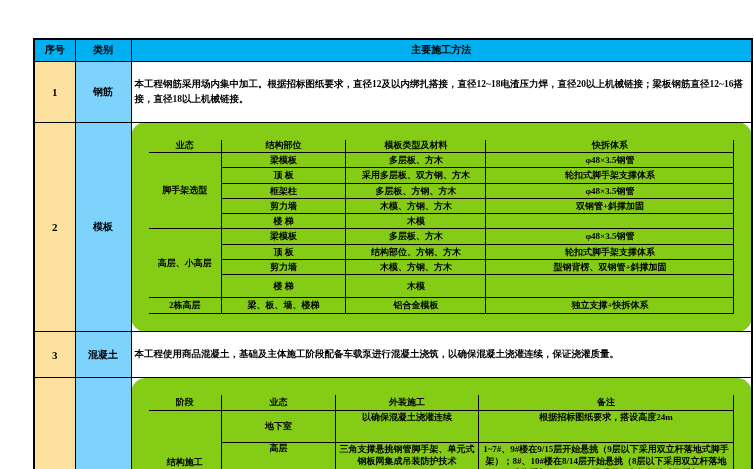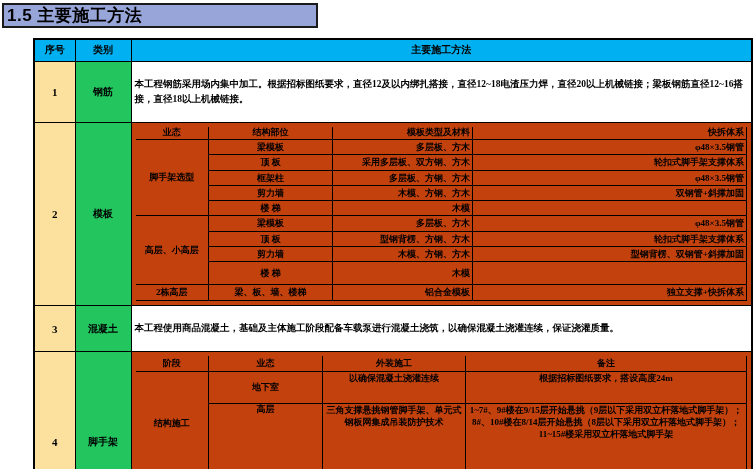--- a/index.html
+++ b/index.html
@@ -25,51 +25,50 @@
   table.main th, table.main td {
     border:1px solid #000; font-weight:bold; color:#000;
     overflow:hidden;
   }
   table.main th {
     background:#00B0F0; font-size:10px; text-align:center; height:22px;
   }
   .col-seq  { width:41px; }
   .col-cat  { width:56px; }
   .seq-cell { background:#FBE09E; text-align:center; font-size:11px; }
-  .cat-cell { background:#22c55e; text-align:center; font-size:10px; }
+  .cat-cell { background:#7dd3fc; text-align:center; font-size:10px; }
   .text-cell {
     background:#fff; font-size:9.5px; line-height:15px;
     padding:15px 3px; text-align:left; vertical-align:top;
   }
-  .grid-cell { padding:4px; vertical-align:top; background:#c2410c; }
+  .grid-cell { padding:17px; vertical-align:top; background:#84cc16;border-radius:15px; }
 
   
   table.inner {
     border-collapse:collapse; table-layout:fixed;
     width:100%; height:100%; border:none;
   }
   table.inner td {
     border-left:1px solid #000; border-top:1px solid #000;
     font-size:9px; font-weight:bold; color:#000; line-height:11px;
     padding:0 2px; text-align:center; vertical-align:middle; overflow:hidden;
   }
   table.inner td.bl0 { border-left:none; }
   table.inner tr.first td { border-top:none; }
-  table.inner td.al { text-align:right; padding-left:3px; }
+  table.inner td.al { text-align:center; padding-left:3px; }
   table.inner td.note { line-height:12px; padding:0 3px; }
 
   .fw-c1 { width:73px; }  .fw-c2 { width:124px; } .fw-c3 { width:140px; }
   .sc-c1 { width:73px; }  .sc-c2 { width:114px; } .sc-c3 { width:143px; }
 </style>
 </head>
 <body>
 
 <div id="page">
 
-  <div class="title-bar">1.5 主要施工方法</div>
 
   <table class="main">
     <colgroup>
         <col class="col-seq">
         <col class="col-cat">
         <col>
       </colgroup>
 
     <tbody>
         <tr>
@@ -129,21 +128,21 @@
             <td class="al"></td>
           </tr>
           <tr style="height:16px;">
             <td class="bl0" rowspan="4">高层、小高层</td>
             <td>梁模板</td>
             <td class="al">多层板、方木</td>
             <td class="al">φ48×3.5钢管</td>
           </tr>
           <tr style="height:15px;">
             <td>顶 板</td>
-            <td class="al">型钢背楞、方钢、方木</td>
+            <td class="al">结构部位、方钢、方木</td>
             <td class="al">轮扣式脚手架支撑体系</td>
           </tr>
           <tr style="height:15px;">
             <td>剪力墙</td>
             <td class="al">木模、方钢、方木</td>
             <td class="al">型钢背楞、双钢管+斜撑加固</td>
           </tr>
           <tr style="height:23px;">
             <td>楼 梯</td>
             <td class="al">木模</td>

